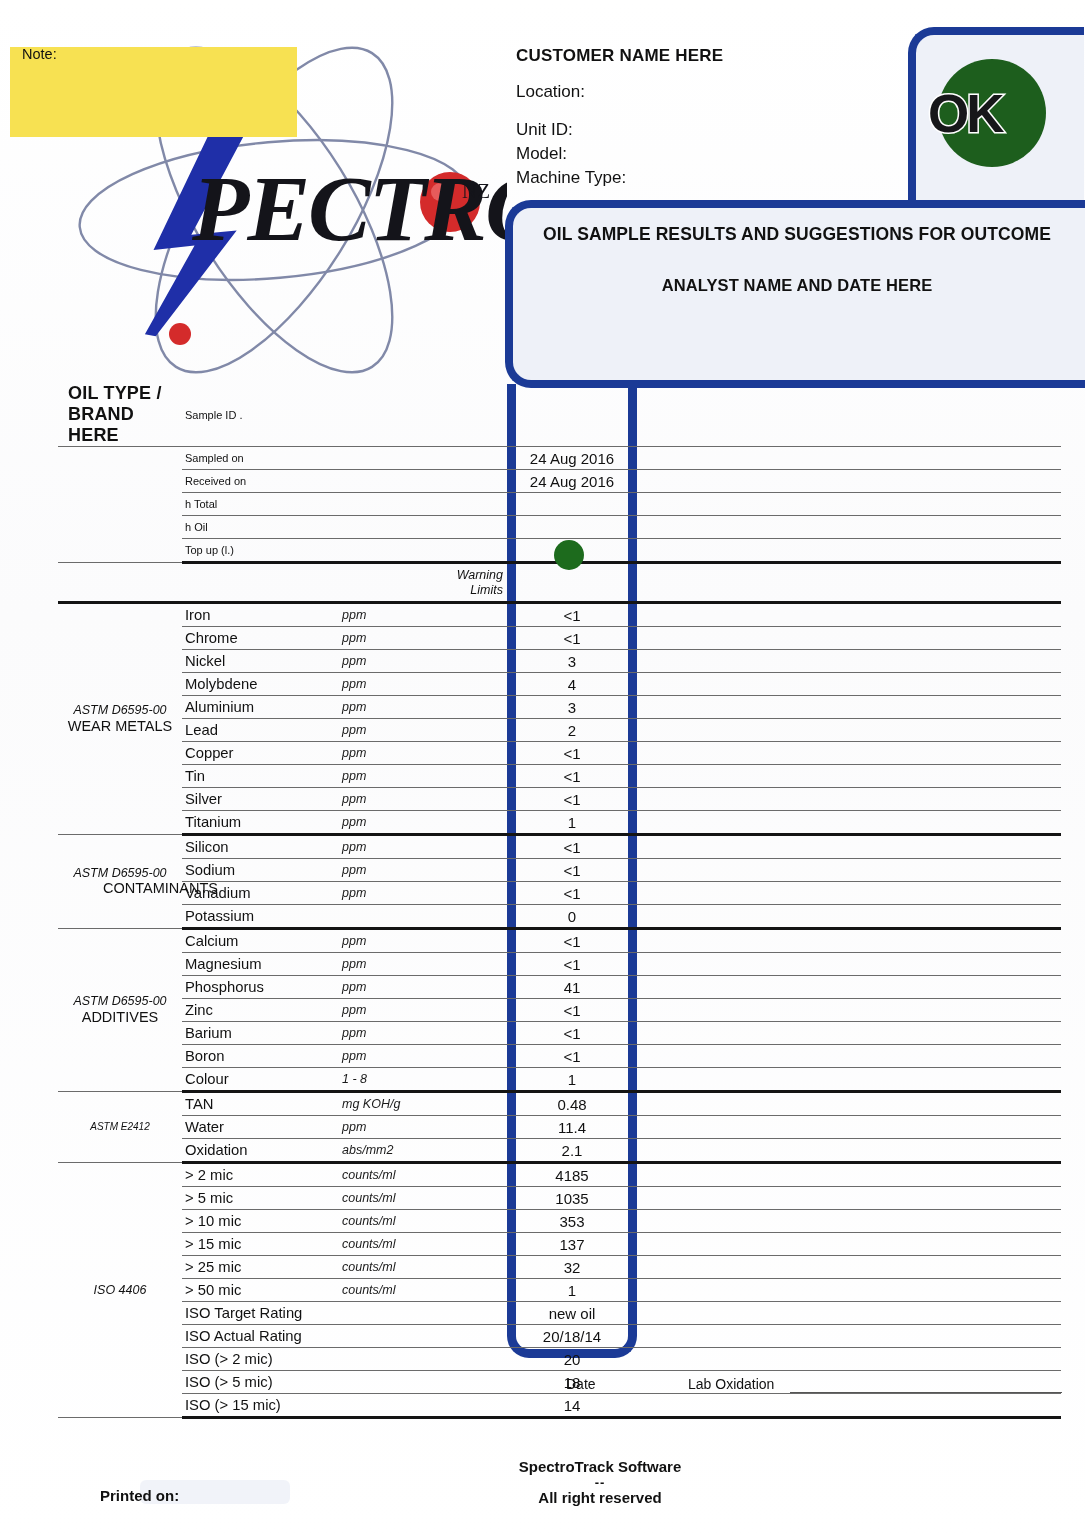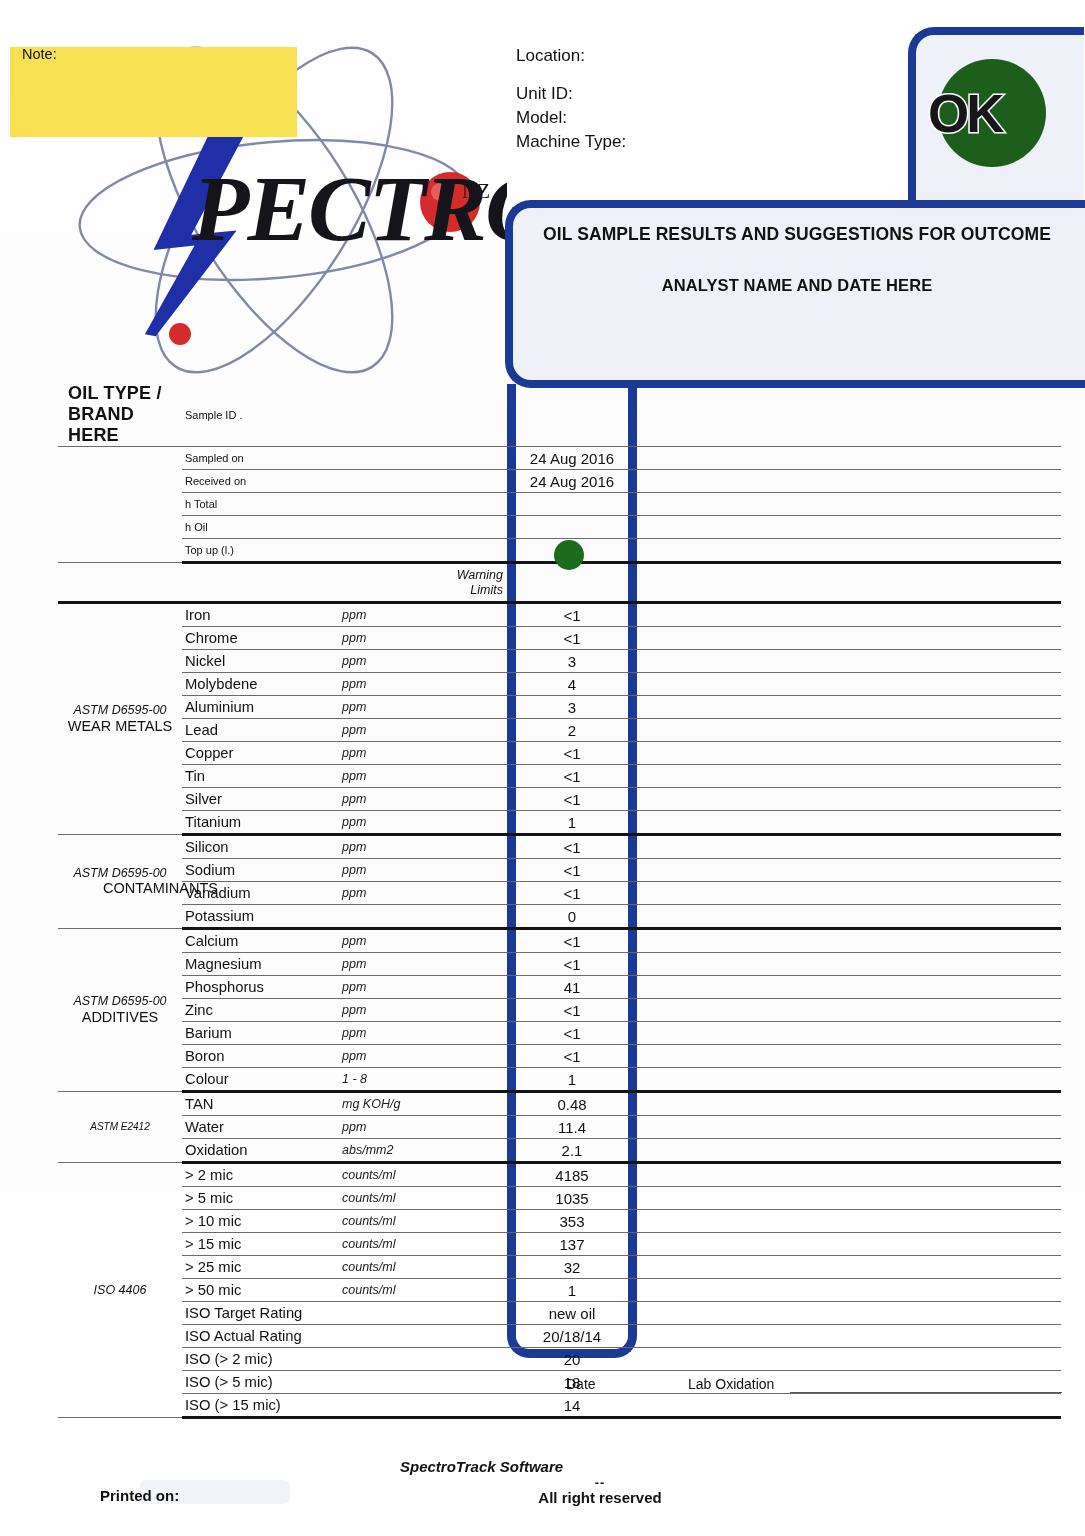--- a/index.html
+++ b/index.html
@@ -96,21 +96,21 @@
   .warn{font-size:12.5px;font-style:italic;text-align:right;line-height:1.15;padding-right:4px;}
   #green-dot{
     position:absolute;left:554px;top:540px;width:30px;height:30px;border-radius:50%;
     background:#1d6b1d;
   }
 
   
   #date-lbl{position:absolute;left:566px;top:1376px;font-size:14px;}
   #sup-lbl{position:absolute;left:688px;top:1376px;font-size:14px;}
   #sup-line{position:absolute;left:790px;top:1392px;width:272px;height:0;border-bottom:1.5px solid #555;}
-  #foot1{position:absolute;left:400px;top:1458px;width:400px;text-align:left;font-size:15px;font-weight:bold;font-style:italic;}
+  #foot1{position:absolute;left:400px;top:1458px;width:400px;text-align:center;font-size:15px;font-weight:bold;}
   #foot2{position:absolute;left:400px;top:1475px;width:400px;text-align:center;font-size:13px;font-weight:bold;letter-spacing:1px;}
   #foot3{position:absolute;left:400px;top:1489px;width:400px;text-align:center;font-size:15px;font-weight:bold;}
   #printed{position:absolute;left:100px;top:1487px;font-size:15px;font-weight:bold;}
   .smudge{position:absolute;background:#eef1f8;border-radius:6px;opacity:.85;}
 </style>
 </head>
 <body>
 
 <div class="paper"></div>
 
@@ -129,20 +129,21 @@
     <circle cx="388" cy="170" r="9" fill="#f07070" opacity=".7"></circle>
 
     <path d="M163 95 L108 210 L146 206 L100 288 L110 290 L185 192 L143 196 L196 96 Z" fill="#1f2fa8" transform="translate(0,-14) scale(1.08) translate(-14,14)"></path>
 
     <text x="140" y="218" font-family="'Liberation Serif','DejaVu Serif',serif" font-size="94" font-weight="bold" font-style="italic" fill="#14141a" letter-spacing="-2">PECTRO</text>
     <text x="410" y="176" font-family="'Liberation Serif','DejaVu Serif',serif" font-size="21" fill="#14141a">NZ</text>
   </svg>
 </div>
 
 <div id="cust-block">
+  <div class="cust-name">CUSTOMER NAME HERE</div>
   <div class="lbl">Location:</div>
   <div class="gap"></div>
   <div class="lbl">Unit ID:</div>
   <div class="lbl">Model:</div>
   <div class="lbl">Machine Type:</div>
 </div>
 
 <div id="ok-panel" style="border-color: rgb(27, 58, 150);"></div>
 <div id="ok-badge" style="background: rgb(29, 94, 29);"></div>
 <div id="ok-text">OK</div>

